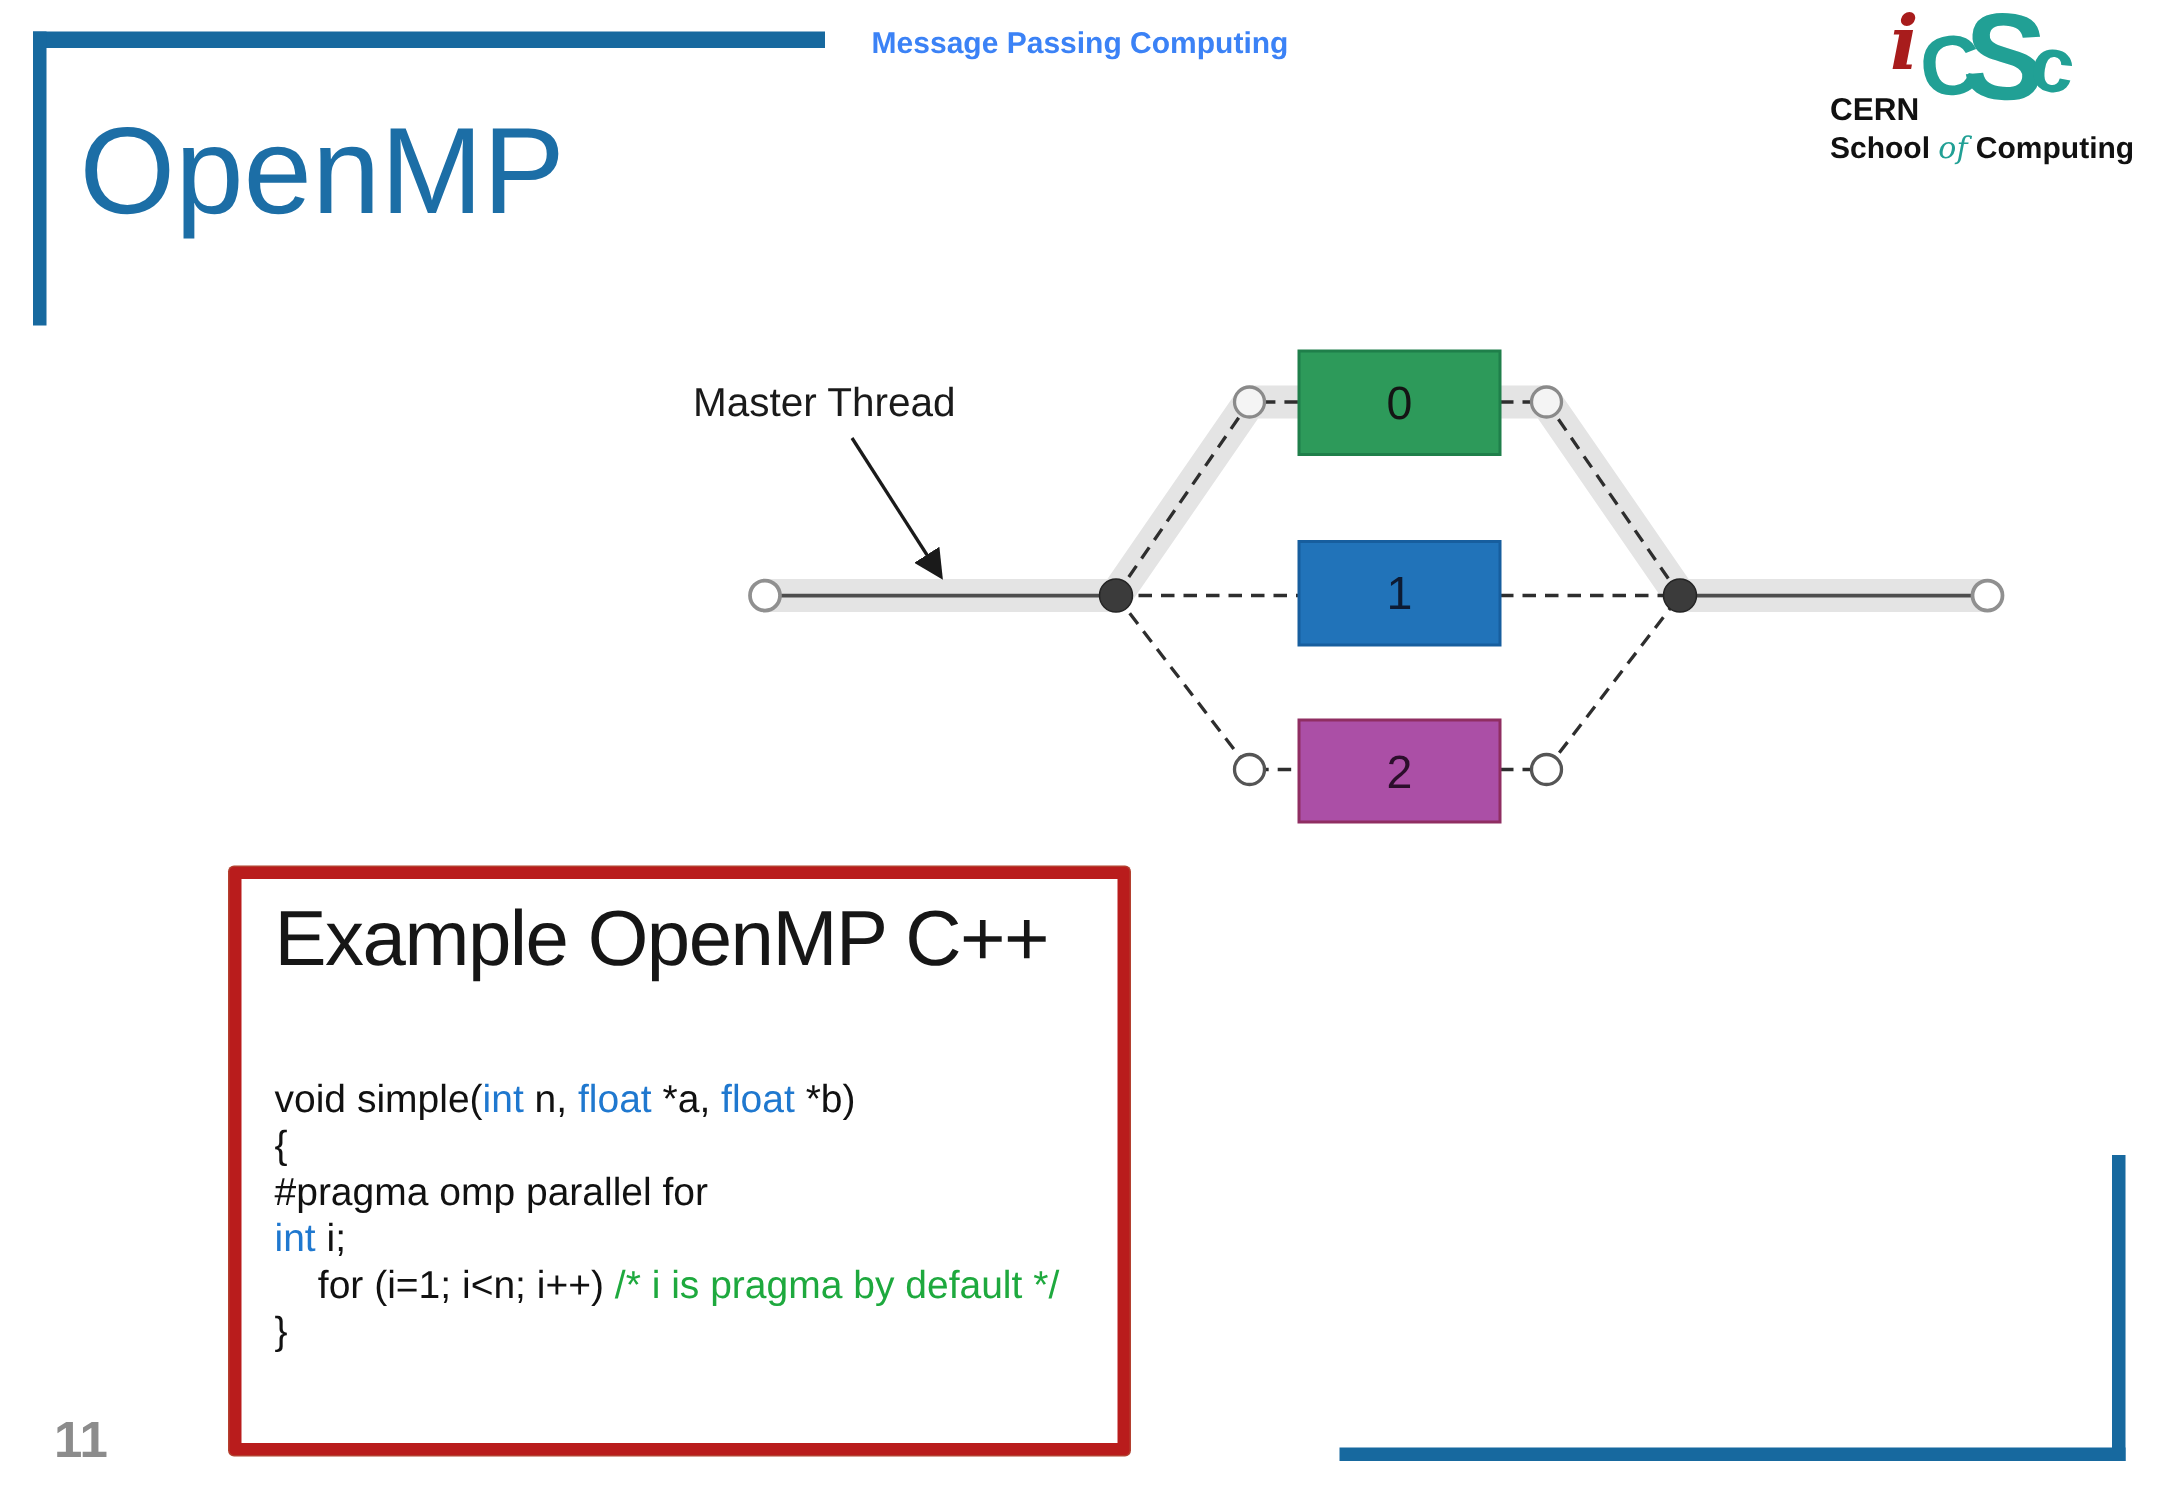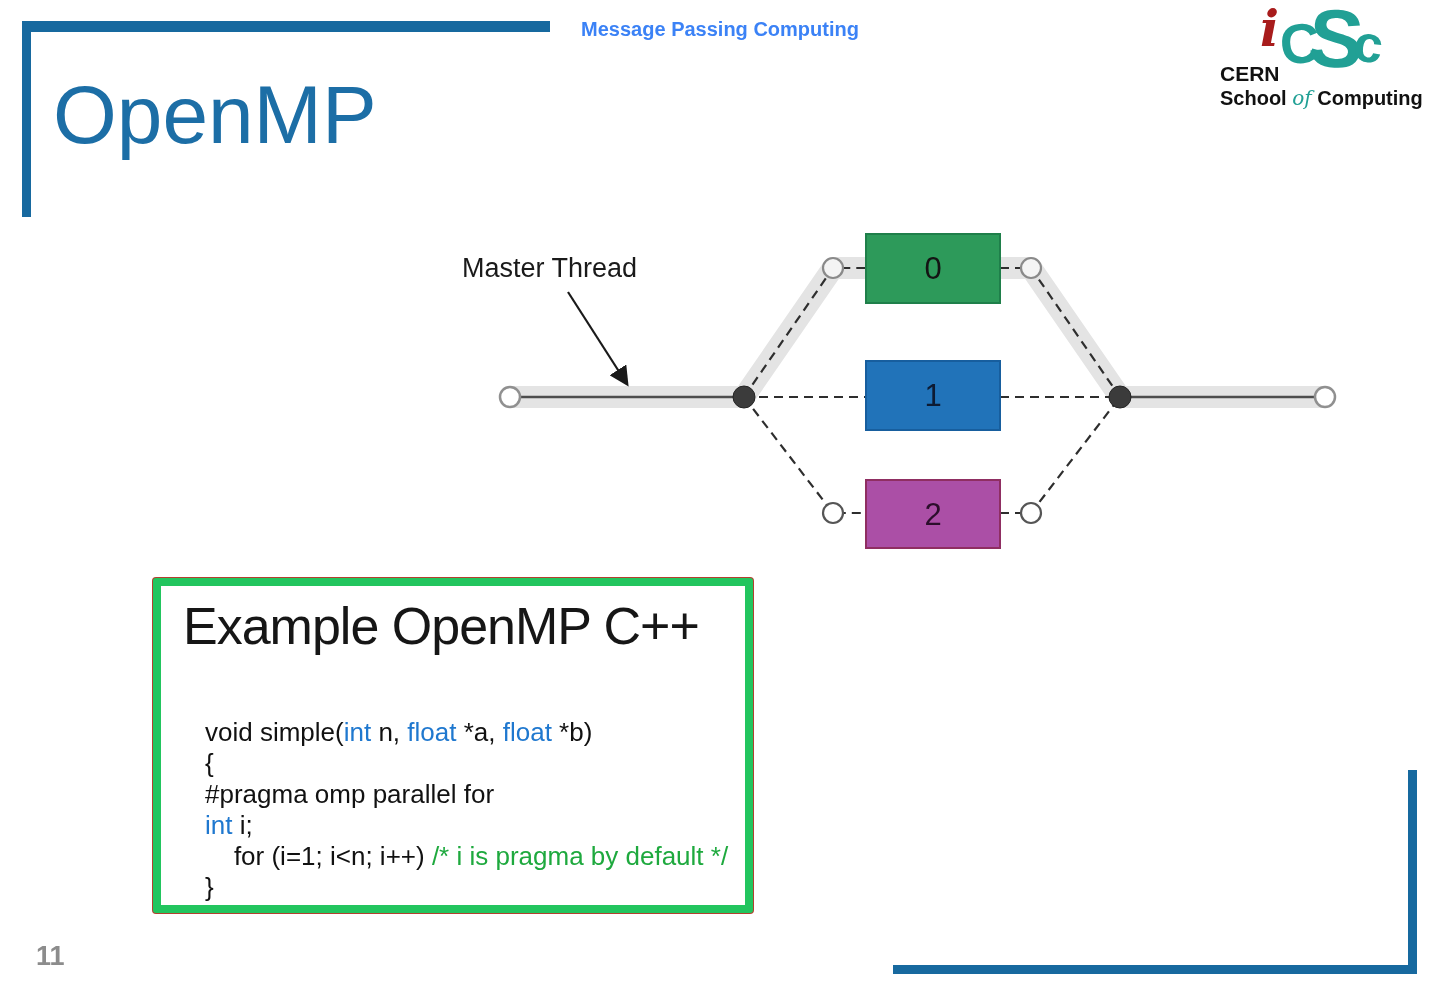--- a/index.html
+++ b/index.html
@@ -16,21 +16,21 @@
   
   .header-title{
     position:absolute;top:18px;left:50%;transform:translateX(-50%);
     font-size:20px;font-weight:bold;color:#3b82f6;white-space:nowrap;
   }
   .slide-title{
     position:absolute;left:53px;top:74px;font-size:82px;line-height:1;
     color:#1c6ea6;font-weight:400;letter-spacing:0px;text-align:center;
   }
   .page-number{
-    position:absolute;left:36px;top:941px;font-size:27px;font-weight:bold;color:#8c8c8c;
+    position:absolute;left:36px;top:941px;font-size:34px;font-weight:bold;color:#8c8c8c;
   }
   .footer-credit{
     position:absolute;left:440px;top:960px;font-size:20px;font-weight:bold;color:#9a9a9a;white-space:nowrap;
   }
   
   .logo{position:absolute;left:1210px;top:4px;width:226px;height:110px;}
   .logo-glyphs{position:absolute;left:0;top:0;width:226px;height:70px;}
   .logo-i{
     position:absolute;left:50px;top:0px;color:#a81c1c;
     font-family:"DejaVu Serif", serif;font-style:italic;font-weight:bold;font-size:50px;line-height:1;
@@ -48,31 +48,31 @@
     font-weight:bold;font-size:52px;line-height:1;transform:rotate(8deg);
   }
   .logo-org{position:absolute;left:10px;top:58px;font-size:21px;font-weight:bold;color:#111;}
   .logo-school{position:absolute;left:10px;top:82px;font-size:20px;font-weight:bold;color:#111;white-space:nowrap;}
   .logo-of{color:#21a095;font-style:italic;font-family:"DejaVu Serif", serif;font-weight:normal;margin-top:32px;}
   
   .diagram-svg{position:absolute;left:440px;top:230px;}
   .diagram-svg text{font-family:"Liberation Sans", sans-serif;}
   
   .code-box{
-    position:absolute;left:153px;top:578px;width:600px;height:335px;box-sizing:border-box;
-    border:8px solid #22c55e;border-radius:3px;background:#fff;
+    position:absolute;left:153px;top:578px;width:600px;height:392px;box-sizing:border-box;
+    border:8px solid #b91c1c;border-radius:3px;background:#fff;
     padding:12px 22px;
     box-shadow:0 0 0 1px #b3402f;
   }
   .code-title{
     font-size:52px;line-height:1.1;color:#161616;margin:0 0 62px 0;font-weight:400;
     letter-spacing:-1px;white-space:nowrap;
   }
   .code-lines{font-size:26px;line-height:31px;color:#111;}
-  .code-line{white-space:pre;margin-left:22px;}
+  .code-line{white-space:pre;}
   .tok-plain{color:#111;}
   .tok-kw{color:#1f78cf;}
   .tok-comment{color:#1ea93e;}
 </style>
 </head>
 <body>
 
 <div class="slide">
 
   <div class="bar bar-top"></div>

